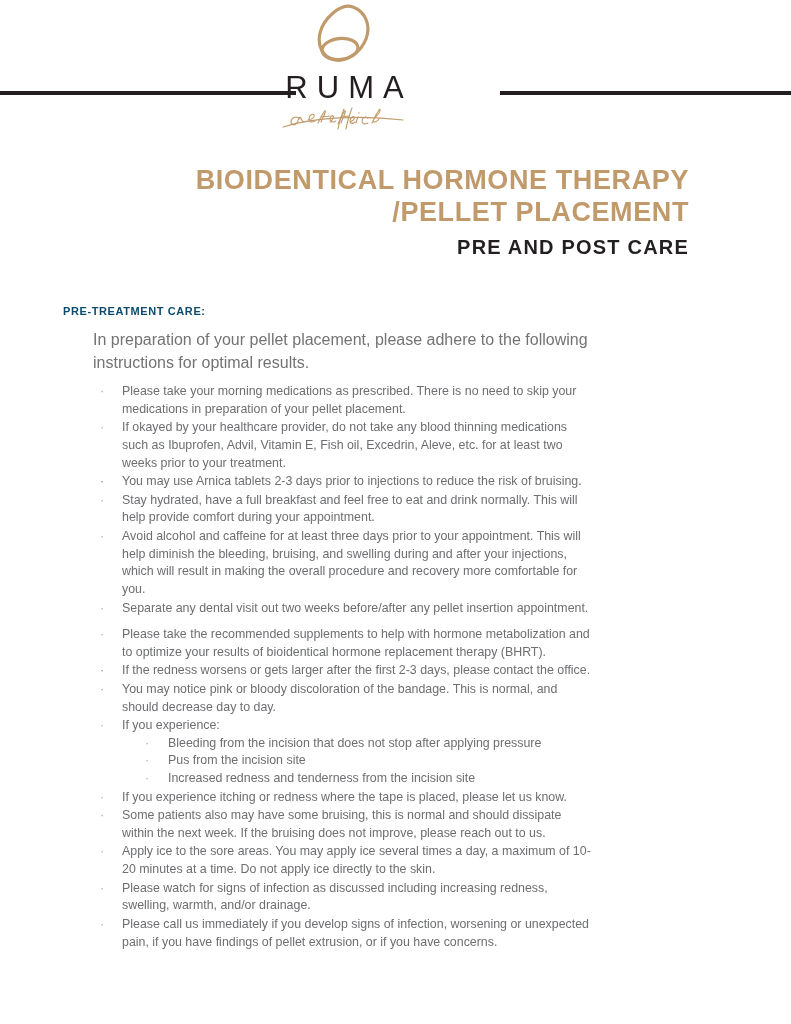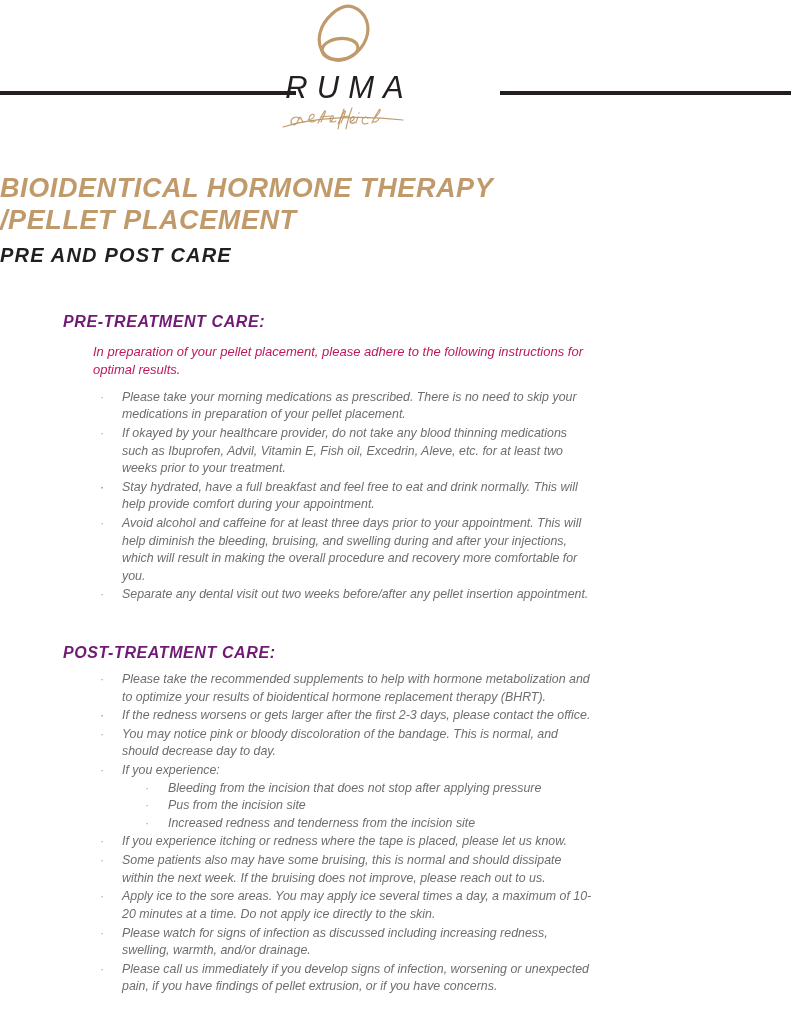--- a/index.html
+++ b/index.html
@@ -14,21 +14,20 @@
     color: #58595b;
     overflow: hidden;
     position: relative;
   }
 
   .page {
     position: relative;
     width: 689px;
     height: 1024px;
     background: #ffffff;
-    font-style: italic;
   }
 
   
   .header {
     position: relative;
     height: 148px;
   }
   .rule-left, .rule-right {
     position: absolute;
     top: 91px;
@@ -64,22 +63,22 @@
   }
   .logo-script {
     position: relative;
     margin-top: 1px;
     height: 26px;
   }
   .logo-script svg { display: block; margin: 0 auto; }
 
   
   .title-wrap {
-    text-align: left;
-    margin-top: 24px;
+    text-align: right;
+    margin-top: 16px;
   }
   .doc-title {
     font-size: 27px;
     font-weight: bold;
     letter-spacing: 0.6px;
     color: #c19a6b;
     line-height: 1.2;
     margin: 0;
   }
   .doc-title .line2 { display: block; }
@@ -90,34 +89,34 @@
     letter-spacing: 1.2px;
     color: #231f20;
   }
 
   
   .content {
     padding: 0 0 0 0;
   }
   .section { margin-top: 0; }
   .section-heading {
-    font-size: 16px;
+    font-size: 11px;
     font-weight: bold;
     letter-spacing: 0.6px;
-    color: #701a75;
+    color: #0c4a6e;
     margin: 0 0 0 63px;
   }
   #section-pre  .section-heading { margin-top: 46px; }
   #section-post .section-heading { margin-top: 40px; }
 
   .intro-text {
     margin: 12px 96px 0 93px;
-    font-size: 13px;
-    line-height: 1.42;
-    color: #be185d;
+    font-size: 16px;
+    line-height: 1.42;
+    color: #737373;
   }
 
   ul.bullets {
     list-style: none;
     margin: 9px 96px 0 0;
     padding: 0;
   }
   ul.bullets > li {
     position: relative;
     padding-left: 122px;
@@ -214,38 +213,38 @@
           </li>
           <li>
             <span class="bullet-dot">·</span>
             <span class="bullet-text">If okayed by your healthcare provider, do not take any blood thinning medications such as Ibuprofen, Advil, Vitamin E, Fish oil, Excedrin, Aleve, etc. for at least two weeks prior to your treatment.</span>
           </li>
           <li>
             <span class="bullet-dot">·</span>
           </li>
           <li>
             <span class="bullet-dot">·</span>
+            <span class="bullet-text">You may use Arnica tablets 2-3 days prior to injections to reduce the risk of bruising.</span>
           </li>
           <li>
             <span class="bullet-dot">·</span>
             <span class="bullet-text">Stay hydrated, have a full breakfast and feel free to eat and drink normally. This will help provide comfort during your appointment.</span>
           </li>
           <li>
             <span class="bullet-dot">·</span>
             <span class="bullet-text">Avoid alcohol and caffeine for at least three days prior to your appointment. This will help diminish the bleeding, bruising, and swelling during and after your injections, which will result in making the overall procedure and recovery more comfortable for you.</span>
           </li>
           <li>
             <span class="bullet-dot">·</span>
             <span class="bullet-text">Separate any dental visit out two weeks before/after any pellet insertion appointment.</span>
           </li>
         </ul>
     </div>
 
     <div class="section" id="section-post">
-      <div class="section-heading">POST-TREATMENT CARE:</div>
       <ul class="bullets" id="post-bullets">
           <li>
             <span class="bullet-dot">·</span>
             <span class="bullet-text">Please take the recommended supplements to help with hormone metabolization and to optimize your results of bioidentical hormone replacement therapy (BHRT).</span>
           </li>
           <li>
             <span class="bullet-dot">·</span>
           </li>
           <li>
             <span class="bullet-dot">·</span>

